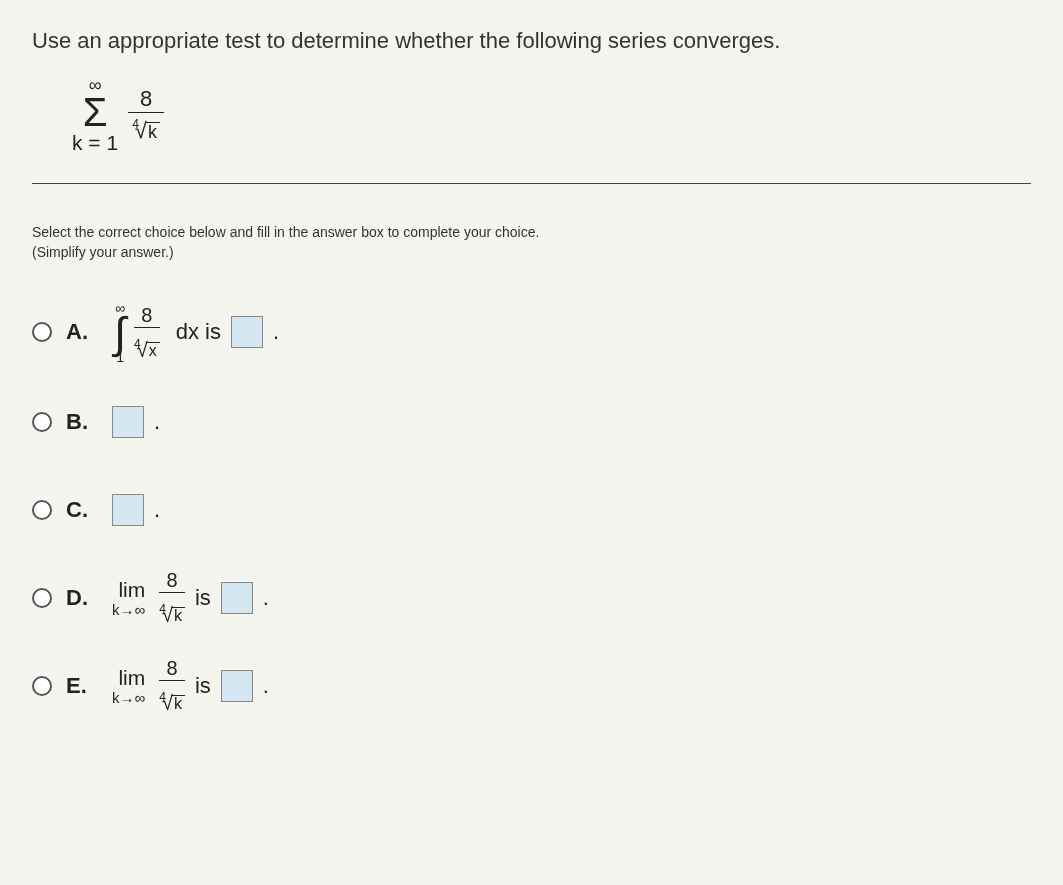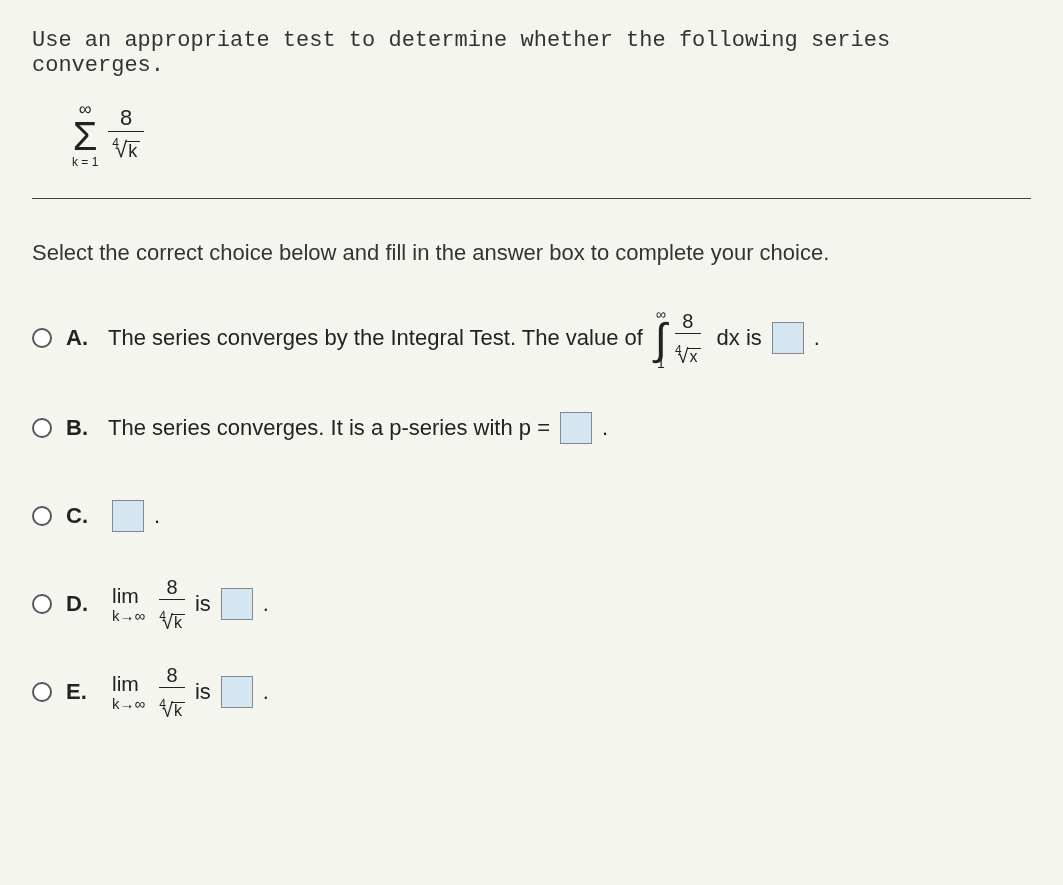--- a/index.html
+++ b/index.html
@@ -13,21 +13,20 @@
       width: 1063px;
       height: 885px;
       padding: 28px 32px;
       color: #222;
       position: relative;
     }
     .question-text {
       font-size: 22px;
       color: #333;
       margin-bottom: 22px;
-      font-family: Liberation Mono, monospace;
     }
     .series-display {
       margin-left: 40px;
       margin-bottom: 30px;
       display: flex;
       align-items: center;
       gap: 10px;
     }
     .sigma-block {
       display: flex;
@@ -36,21 +35,21 @@
       line-height: 1;
     }
     .sigma-top {
       font-size: 18px;
     }
     .sigma {
       font-size: 40px;
       line-height: 0.9;
     }
     .sigma-bot {
-      font-size: 12px;
+      font-size: 21px;
       margin-top: 2px;
     }
     .fraction {
       display: inline-flex;
       flex-direction: column;
       align-items: center;
       vertical-align: middle;
       line-height: 1;
     }
     .fraction .num {
@@ -79,21 +78,21 @@
       font-size: 18px;
       margin-left: -2px;
       margin-top: 2px;
     }
     hr.divider {
       border: none;
       border-top: 1.5px solid #444;
       margin: 12px 0 38px;
     }
     .instructions {
-      font-size: 22px;
+      font-size: 14px;
       color: #333;
       line-height: 1.45;
       margin-bottom: 38px;
     }
     .choice {
       display: flex;
       align-items: center;
       gap: 14px;
       margin-bottom: 28px;
       font-size: 22px;
@@ -138,21 +137,21 @@
       width: 32px;
       height: 32px;
       background: #d4e6f1;
       border: 1px solid #888;
       vertical-align: middle;
       margin: 0 4px;
     }
     .limit-block {
       display: inline-flex;
       flex-direction: column;
-      align-items: flex-start;
+      align-items: flex-end;
       line-height: 1;
       margin: 0 4px;
     }
     .limit-top { font-size: 21px; }
     .limit-bot { font-size: 15px; margin-top: 2px; }
     .term-frac {
       display: inline-flex;
       flex-direction: column;
       align-items: center;
       line-height: 1;
@@ -181,27 +180,27 @@
         <span class="radicand">k</span>
       </span>
     </span>
   </span>
 </div>
 
 <hr class="divider">
 
 <div class="instructions">
   <span>Select the correct choice below and fill in the answer box to complete your choice.</span><br>
+  <span>(Simplify your answer.)</span>
 </div>
 
 <div class="choice">
   <span class="radio"></span>
   <span class="choice-label">A.</span>
   <span class="choice-text">
-    <span>The series converges by the Integral Test. The value of</span>
     <span class="integral-block">
       <span class="integral-sym">
         <span class="int-top">∞</span>
         <span class="int-sign">∫</span>
         <span class="int-bot">1</span>
       </span>
       <span class="term-frac">
         <span class="num">8</span>
         <span class="den">
           <span class="root">
@@ -215,21 +214,20 @@
     <span>dx is</span>
     <span class="answer-box"></span>
     <span>.</span>
   </span>
 </div>
 
 <div class="choice">
   <span class="radio"></span>
   <span class="choice-label">B.</span>
   <span class="choice-text">
-    <span>The series converges. It is a p-series with p =</span>
     <span class="answer-box"></span>
     <span>.</span>
   </span>
 </div>
 
 <div class="choice">
   <span class="radio"></span>
   <span class="choice-label">C.</span>
   <span class="choice-text">
     <span class="answer-box"></span>

